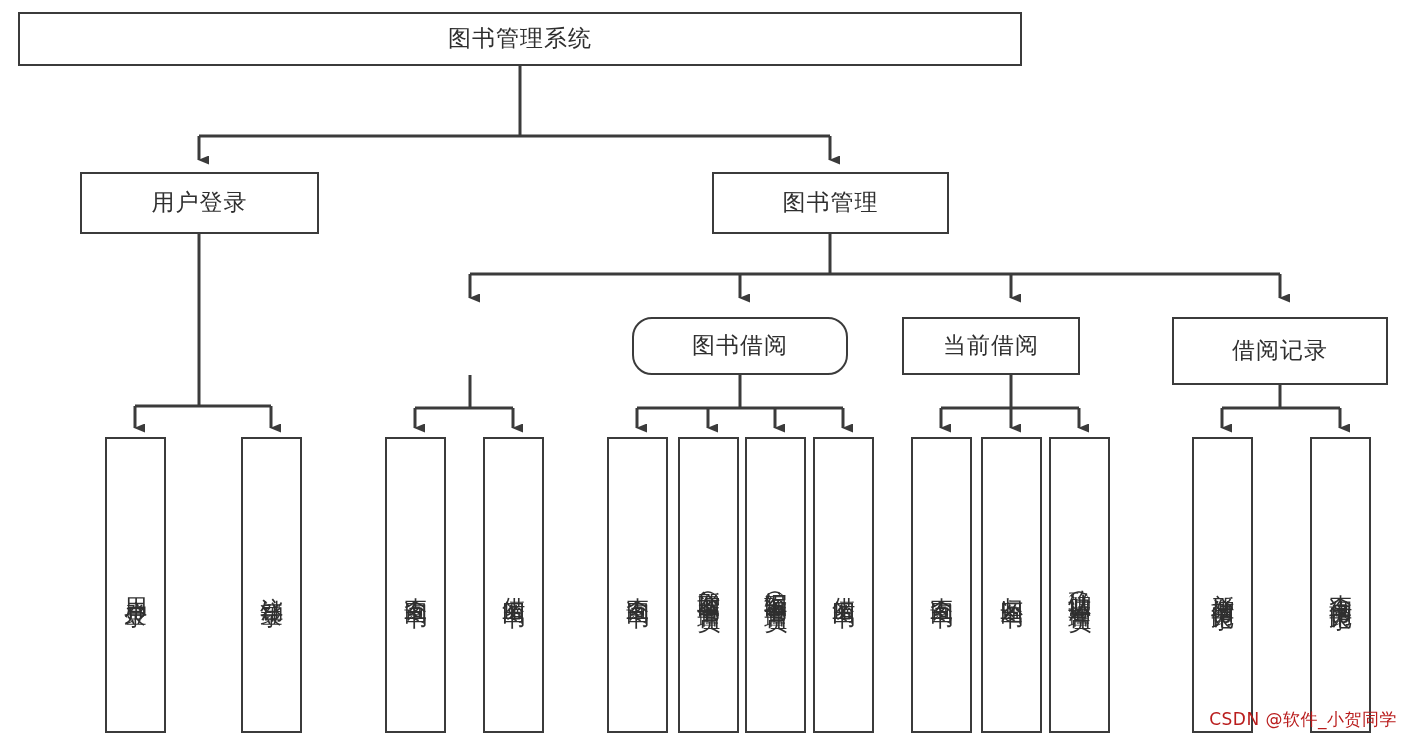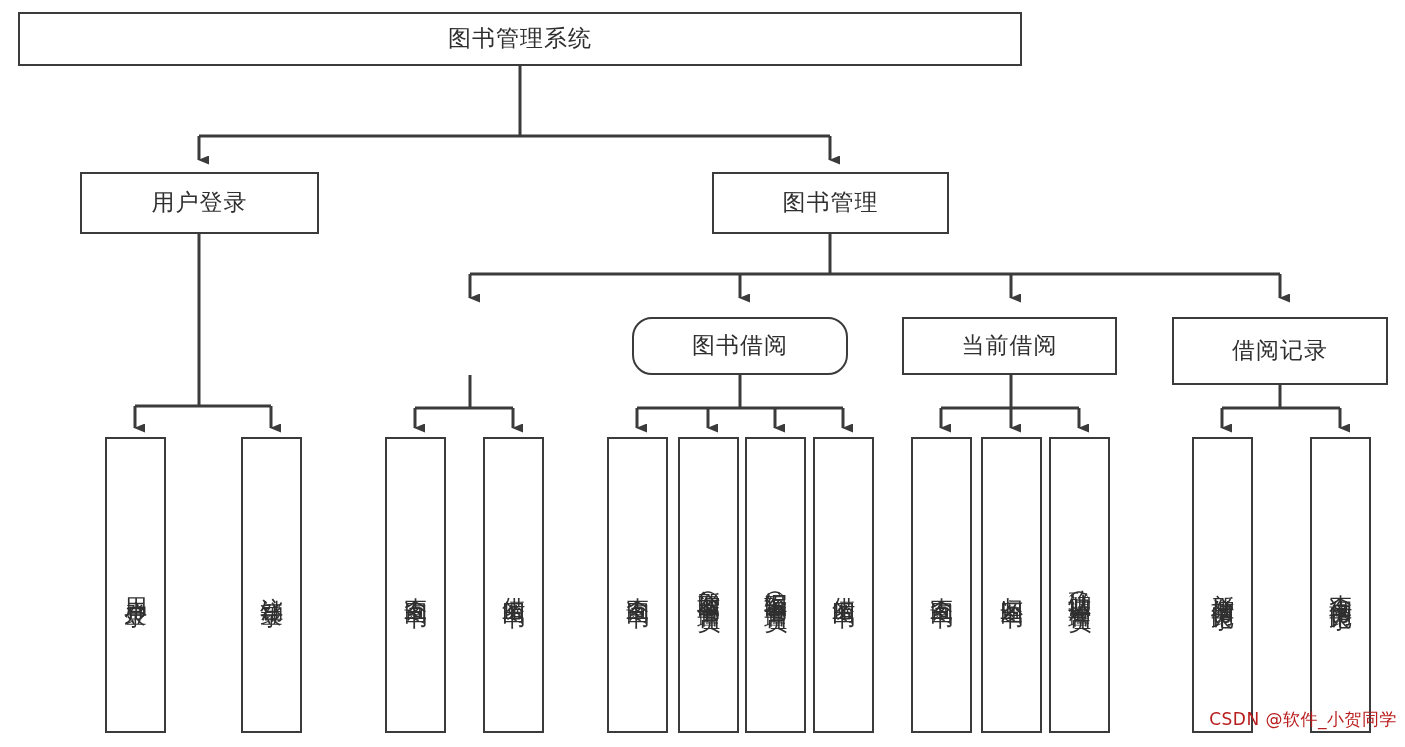--- a/index.html
+++ b/index.html
@@ -132,21 +132,21 @@
   <div class="node h" style="left:80px; top:172px; width:239px; height:62px;">
     <span class="node-label">用户登录</span>
   </div>
   <div class="node h" style="left:712px; top:172px; width:237px; height:62px;">
     <span class="node-label">图书管理</span>
   </div>
 
   <div class="node h" style="left:632px; top:317px; width:216px; height:58px;border-radius:20px;">
     <span class="node-label">图书借阅</span>
   </div>
-  <div class="node h" style="left:902px; top:317px; width:215px; height:58px;">
+  <div class="node h" style="left:902px; top:317px; width:178px; height:58px;">
     <span class="node-label">当前借阅</span>
   </div>
   <div class="node h" style="left:1172px; top:317px; width:216px; height:68px;">
     <span class="node-label">借阅记录</span>
   </div>
 
   <div class="node v" style="left:105px; top:437px; width:61px; height:296px;">
     <span class="node-label">用户登录</span>
   </div>
   <div class="node v" style="left:241px; top:437px; width:61px; height:296px;">

